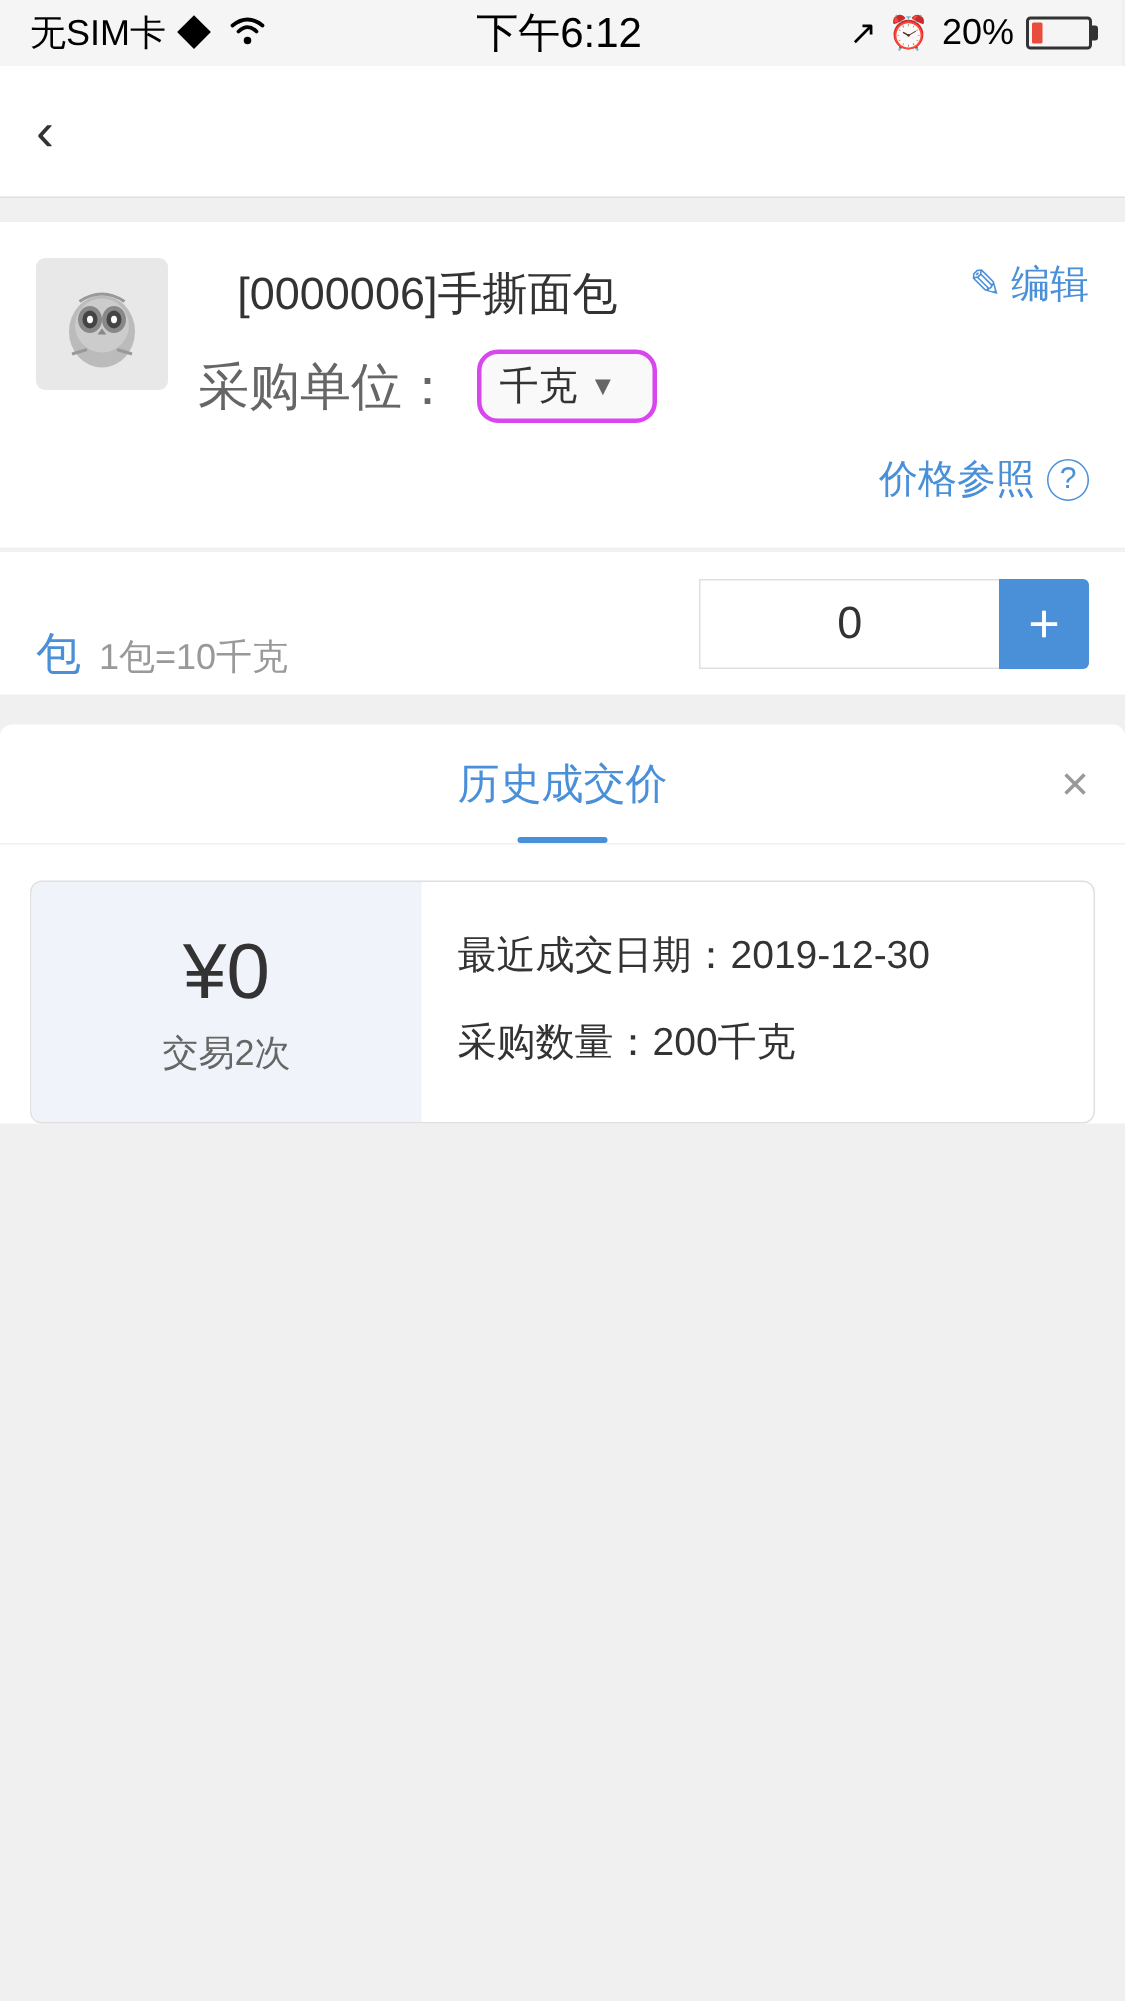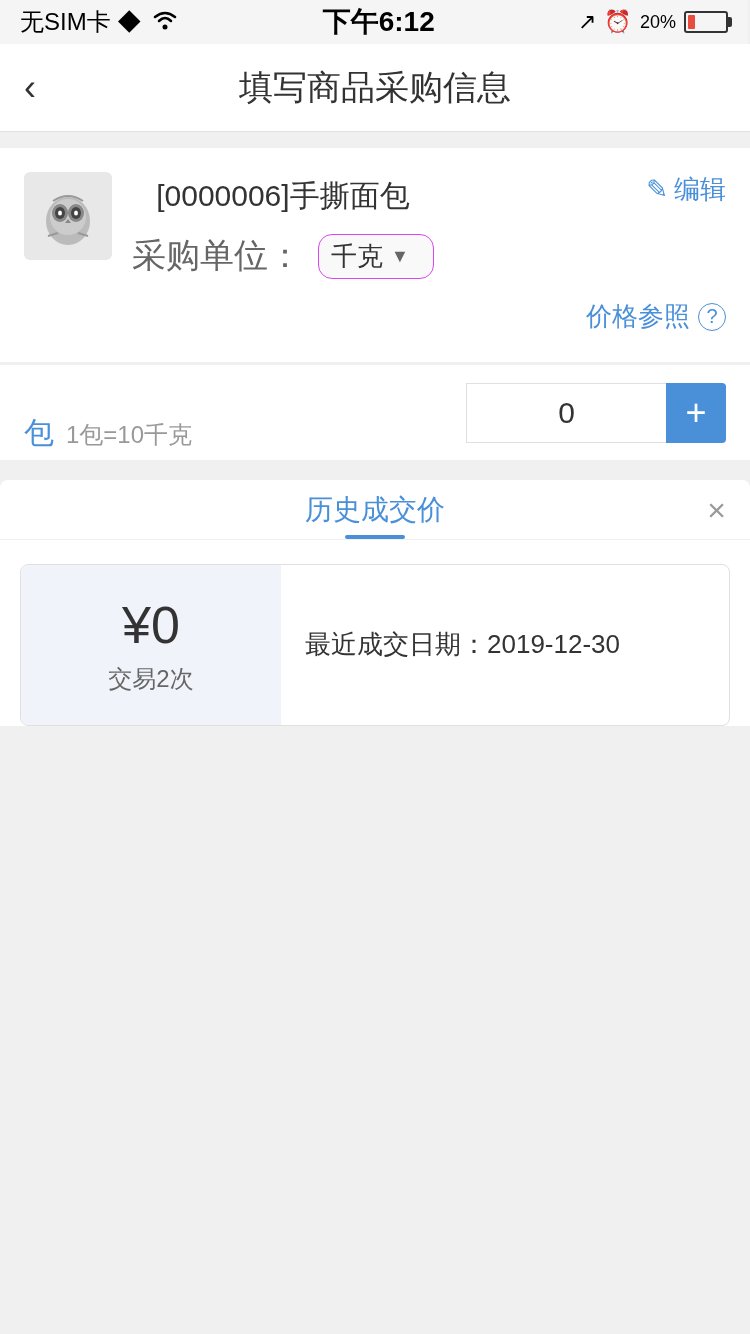--- a/index.html
+++ b/index.html
@@ -25,21 +25,21 @@
       font-size: 24px;
       color: #000;
     }
     .status-left {
       display: flex;
       align-items: center;
       gap: 10px;
     }
     .status-center {
       font-size: 28px;
-      font-weight: 700;
+      font-weight: 400;
     }
     .status-right {
       display: flex;
       align-items: center;
       gap: 8px;
       font-size: 22px;
     }
     .battery-icon {
       width: 44px;
       height: 22px;
@@ -135,21 +135,21 @@
     .product-unit-row {
       display: flex;
       align-items: center;
       gap: 16px;
     }
     .unit-label {
       font-size: 34px;
       color: #666;
     }
     .unit-select {
-      border: 1px solid #d946ef;
+      border: 3px solid #d946ef;
       border-radius: 14px;
       padding: 4px 24px 4px 12px;
       font-size: 26px;
       color: #333;
       background: #f9f9f9;
       position: relative;
       display: inline-flex;
       align-items: center;
       gap: 8px;
     }
@@ -240,21 +240,21 @@
     
     .tab-section {
       background: #fff;
       margin-top: 20px;
       border-radius: 8px 8px 0 0;
     }
     .tab-header {
       display: flex;
       align-items: center;
       padding: 0 30px;
-      height: 60px;
+      height: 80px;
       border-bottom: 1px solid #f0f0f0;
       position: relative;
     }
     .tab-item {
       flex: 1;
       text-align: center;
       font-size: 28px;
       color: #999;
       cursor: pointer;
       padding: 0 10px;
@@ -315,21 +315,21 @@
       font-size: 24px;
       color: #666;
       margin-top: 8px;
     }
     .price-card-right {
       flex: 1;
       padding: 28px 24px;
       display: flex;
       flex-direction: column;
       gap: 16px;
-      justify-content: center;
+      justify-content: flex-start;
     }
     .price-detail-row {
       font-size: 26px;
       color: #333;
       line-height: 1.6;
     }
 
     
     .bottom-space {
       background: #f0f0f0;
@@ -348,30 +348,29 @@
         <circle cx="14" cy="19" r="2.5" fill="#000"></circle>
         <path d="M8 13 Q14 7 20 13" stroke="#000" stroke-width="2.5" fill="none" stroke-linecap="round"></path>
         <path d="M4 9 Q14 1 24 9" stroke="#000" stroke-width="2.5" fill="none" stroke-linecap="round"></path>
       </svg>
     </span>
   </div>
   <div class="status-center">下午6:12</div>
   <div class="status-right">
     <span style="font-size:22px;">↗</span>
     <span style="font-size:22px;">⏰</span>
-    <span style="font-size:18px;">20%</span>
+    <span style="font-size:24px;">20%</span>
     <div class="battery-icon">
       <div class="battery-fill"></div>
     </div>
   </div>
 </div>
 
 <div class="nav-bar">
   <div class="nav-back">‹</div>
-  <div class="nav-title">填写商品采购信息</div>
 </div>
 
 <div class="product-card">
   <div class="product-header">
     <div class="product-left">
       <div class="product-thumbnail">
 
         <svg width="70" height="70" viewBox="0 0 70 70">
           <ellipse cx="35" cy="40" rx="22" ry="24" fill="#bbb"></ellipse>
           <ellipse cx="35" cy="36" rx="18" ry="18" fill="#ccc"></ellipse>
@@ -438,17 +437,20 @@
     <div class="price-card-left">
       <div class="price-amount">
         <span>¥</span><span>0</span>
       </div>
       <div class="price-trade-count">交易2次</div>
     </div>
     <div class="price-card-right">
       <div class="price-detail-row">
         <span>最近成交日期：</span><span>2019-12-30</span>
       </div>
+      <div class="price-detail-row">
+        <span>采购数量：</span><span>200千克</span>
+      </div>
     </div>
   </div>
 </div>
 
 <div class="bottom-space"></div>
 
 </body></html>

